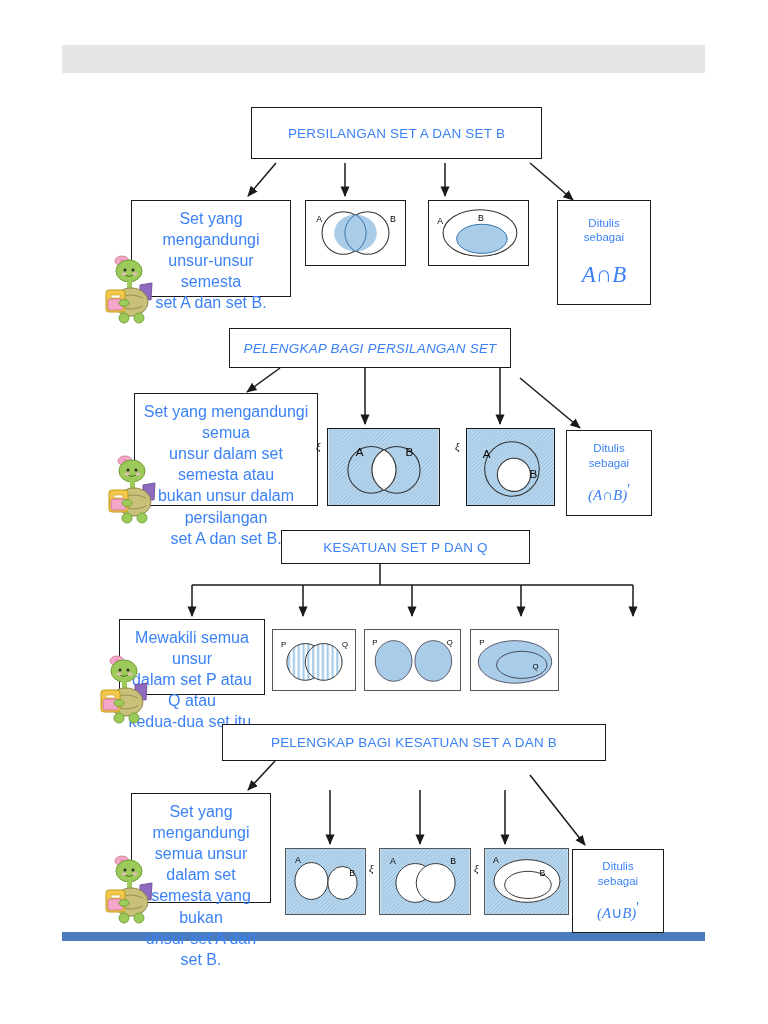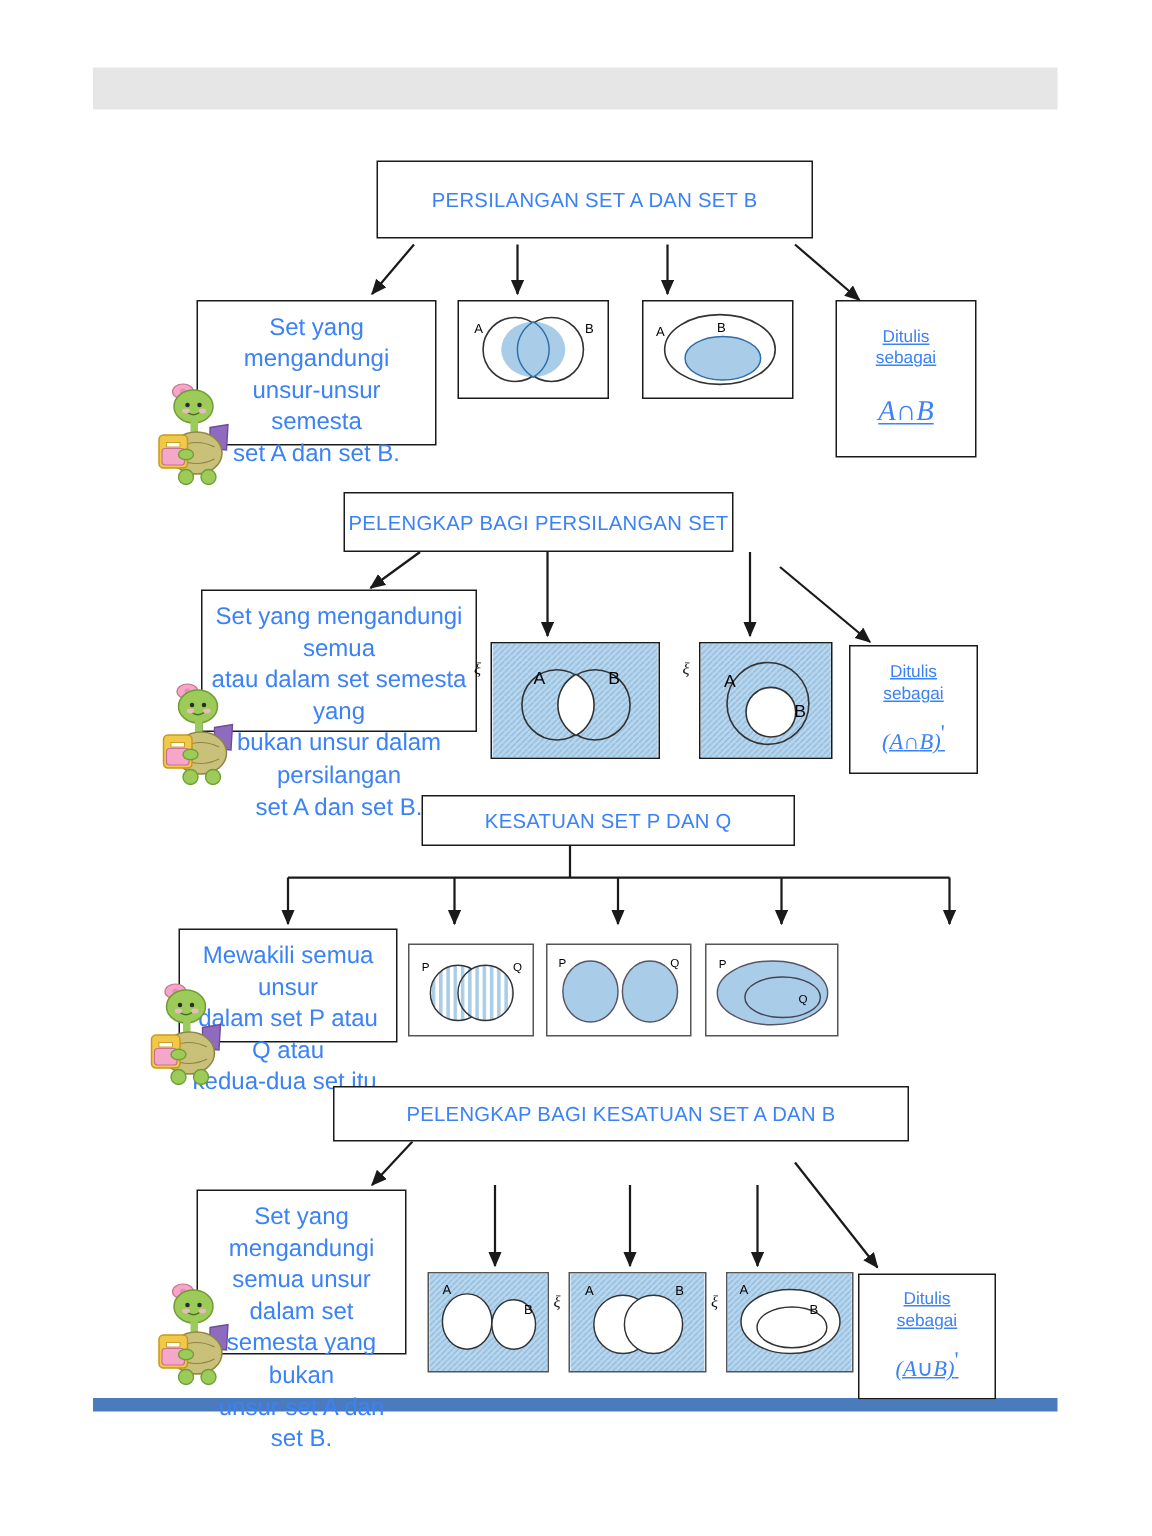--- a/index.html
+++ b/index.html
@@ -50,27 +50,26 @@
     padding: 4px 6px;
     align-items: flex-start;
     padding-top: 7px;
   }
   .desc span { display: block; width: 100%; }
   .note {
     flex-direction: column;
     font-size: 11.5px;
     line-height: 1.25;
     padding: 6px 4px;
-    text-decoration: underline;
   }
   .note .lbl { display:block; }
   .math {
     font-family: "Liberation Serif", serif;
     font-style: italic;
-    font-size: 19px;
+    font-size: 23px;
     margin-top: 14px;
     white-space: nowrap;
   }
   .math .op { font-style: normal; }
   .math .pr { font-style: normal; font-size: 15px; vertical-align: super; }
 
   
   .dia {
     position: absolute;
     border: 1.3px solid #1a1a1a;
@@ -198,28 +197,28 @@
   </div>
 
   <div class="box note" style="left:557px; top:200px; width:94px; height:105px;">
     <span class="lbl">Ditulis</span>
     <span class="lbl">sebagai</span>
     <span class="math">
       <span>A</span><span class="op">∩</span><span>B</span><span class="pr"></span>
     </span>
   </div>
 
-  <div class="box hdr" style="left:229px; top:328px; width:260px; height:40px;">
+  <div class="box hdr" style="left:229px; top:328px; width:282px; height:40px;font-style:italic;">
     <span>PELENGKAP BAGI PERSILANGAN SET</span>
   </div>
 
-  <div class="box desc" style="left:134px; top:393px; width:184px; height:95px;">
+  <div class="box desc" style="left:134px; top:393px; width:184px; height:113px;">
     <div>
       <span>Set yang mengandungi semua</span>
-      <span>atau dalam set semesta yang</span>
+      <span>unsur dalam set semesta atau</span>
       <span>bukan unsur dalam persilangan</span>
       <span>set A dan set B.</span>
     </div>
   </div>
 
   <div class="turtle" style="left:103px; top:452px; width:62px; height:80px;">
     <svg viewBox="0 0 62 80">
       <ellipse cx="22" cy="9" rx="7" ry="5" fill="#f4a7c8" stroke="#c9738f" stroke-width="0.8"></ellipse>
       <circle cx="22" cy="9" r="2" fill="#e98bb4"></circle>
       <ellipse cx="29" cy="19" rx="13" ry="11" fill="#9ccb5a" stroke="#6f9e33" stroke-width="1"></ellipse>

